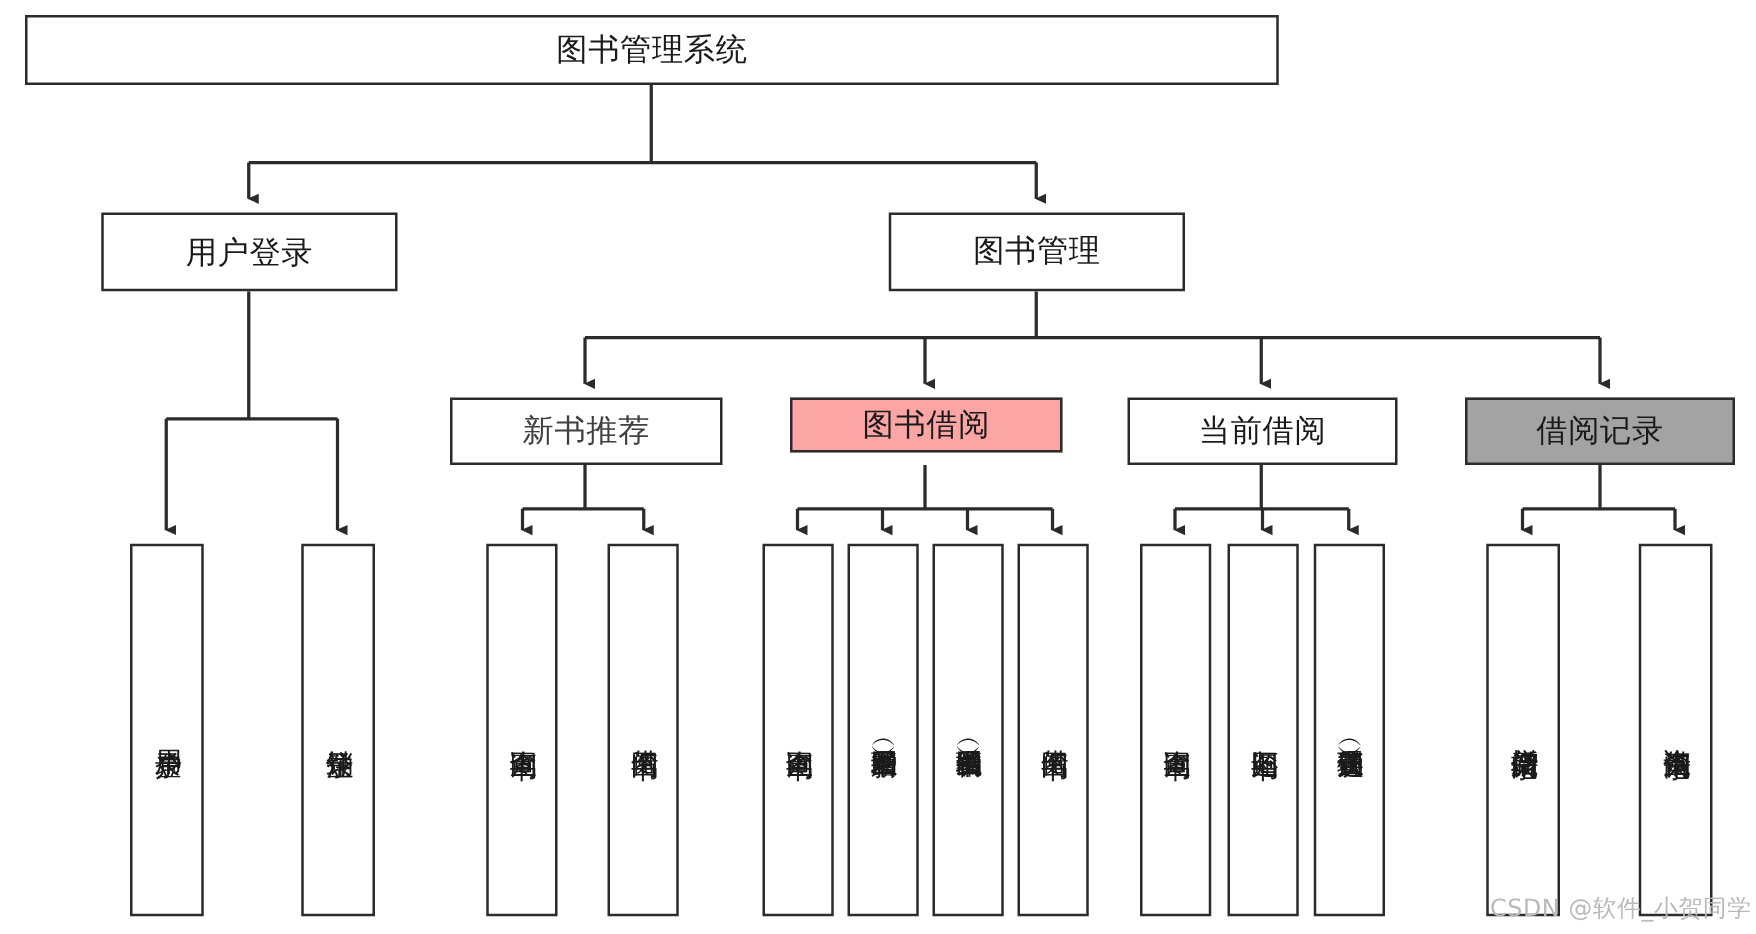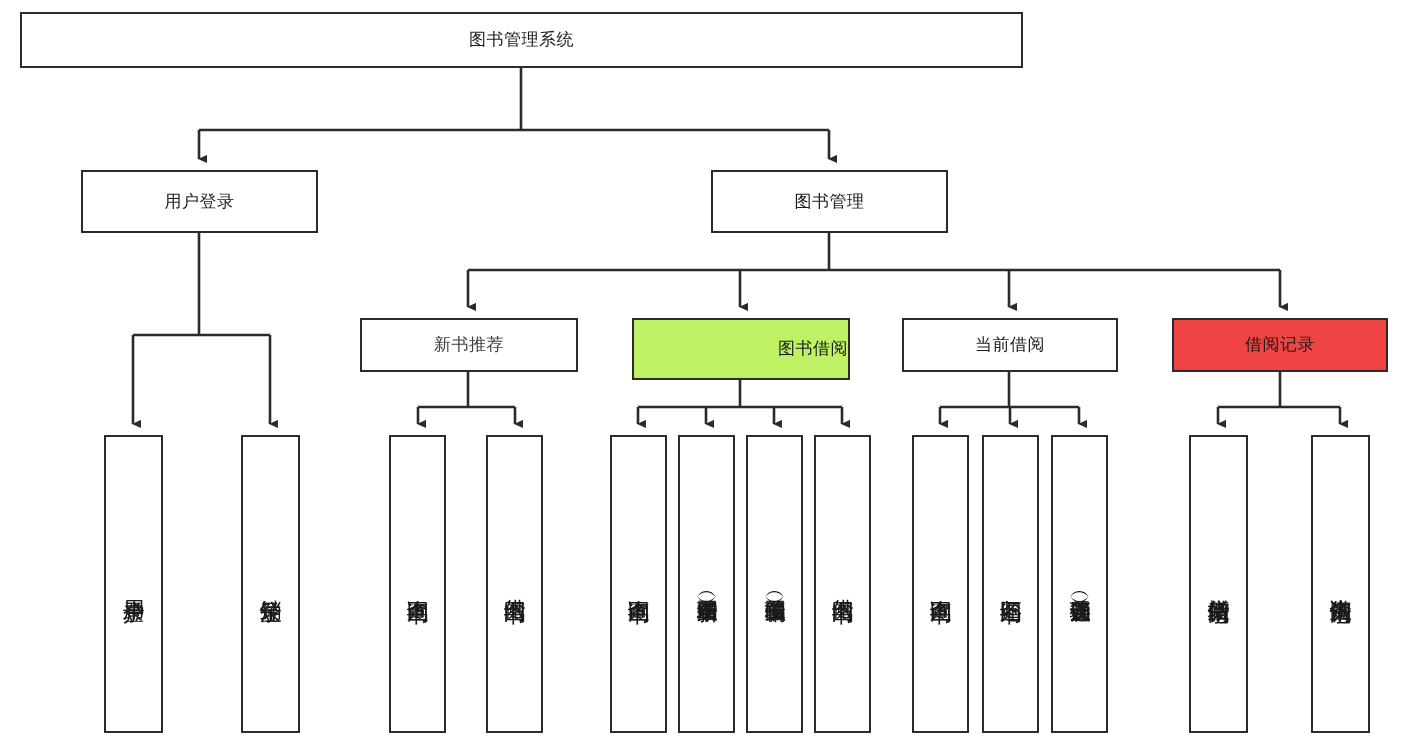--- a/index.html
+++ b/index.html
@@ -37,21 +37,21 @@
     justify-content: center;
     overflow: hidden;
   }
   .node-label {
     color: #1a1a1a;
     text-align: center;
     white-space: nowrap;
     line-height: 1.12;
   }
   .node-box.horizontal .node-label {
-    font-size: 17px;
+    font-size: 25px;
     letter-spacing: 0.5px;
   }
   .node-box.vertical {
     align-items: center;
     justify-content: center;
   }
   .node-box.vertical .node-label {
     writing-mode: vertical-rl;
     text-orientation: upright;
     font-size: 22px;
@@ -124,27 +124,27 @@
       </div>
       <div class="node-box horizontal" style="left: 81px; top: 170px; width: 237px; height: 63px; border-color: rgb(43, 43, 43); background: rgb(255, 255, 255);">
         <div class="node-label" style="color: rgb(26, 26, 26);">用户登录</div>
       </div>
       <div class="node-box horizontal" style="left: 711px; top: 170px; width: 237px; height: 63px; border-color: rgb(43, 43, 43); background: rgb(255, 255, 255);">
         <div class="node-label" style="color: rgb(26, 26, 26); font-family: Liberation Serif, serif;">图书管理</div>
       </div>
       <div class="node-box horizontal" style="left: 360px; top: 318px; width: 218px; height: 54px; border-color: rgb(43, 43, 43); background: rgb(255, 255, 255);">
         <div class="node-label" style="color: #404040;">新书推荐</div>
       </div>
-      <div class="node-box horizontal" style="left: 632px; top: 318px; width: 218px; height: 62px; border-color: rgb(43, 43, 43); background: #bef264; justify-content: flex-end;">
+      <div class="node-box horizontal" style="left: 632px; top: 318px; width: 218px; height: 44px; border-color: rgb(43, 43, 43); background: #fca5a5;">
         <div class="node-label" style="color: rgb(26, 26, 26);">图书借阅</div>
       </div>
       <div class="node-box horizontal" style="left: 902px; top: 318px; width: 216px; height: 54px; border-color: rgb(43, 43, 43); background: rgb(255, 255, 255);">
         <div class="node-label" style="color: rgb(26, 26, 26);">当前借阅</div>
       </div>
-      <div class="node-box horizontal" style="left: 1172px; top: 318px; width: 216px; height: 54px; border-color: rgb(43, 43, 43); background: #ef4444;">
+      <div class="node-box horizontal" style="left: 1172px; top: 318px; width: 216px; height: 54px; border-color: rgb(43, 43, 43); background: #a3a3a3;">
         <div class="node-label" style="color: rgb(26, 26, 26);">借阅记录</div>
       </div>
       <div class="node-box vertical" style="left: 104px; top: 435px; width: 59px; height: 298px; border-color: rgb(43, 43, 43); background: rgb(255, 255, 255);">
         <div class="node-label" style="color: rgb(26, 26, 26);">用户登录</div>
       </div>
       <div class="node-box vertical" style="left: 241px; top: 435px; width: 59px; height: 298px; border-color: rgb(43, 43, 43); background: rgb(255, 255, 255);">
         <div class="node-label" style="color: rgb(26, 26, 26);">注销登录</div>
       </div>
       <div class="node-box vertical" style="left: 389px; top: 435px; width: 57px; height: 298px; border-color: rgb(43, 43, 43); background: rgb(255, 255, 255);">
         <div class="node-label" style="color: rgb(26, 26, 26);">查询图书</div>
@@ -174,14 +174,15 @@
         <div class="node-label" style="color: rgb(26, 26, 26);">确认归还（管理员）</div>
       </div>
       <div class="node-box vertical" style="left: 1189px; top: 435px; width: 59px; height: 298px; border-color: rgb(43, 43, 43); background: rgb(255, 255, 255);">
         <div class="node-label" style="color: rgb(26, 26, 26);">新增借阅记录</div>
       </div>
       <div class="node-box vertical" style="left: 1311px; top: 435px; width: 59px; height: 298px; border-color: rgb(43, 43, 43); background: rgb(255, 255, 255);">
         <div class="node-label" style="color: rgb(26, 26, 26);">查询借阅记录</div>
       </div>
     </div>
 
+  <div class="watermark" style="left: 1192px; top: 714px; color: rgb(185, 185, 185);">CSDN @软件_小贺同学</div>
 
 </div>
 
 </body></html>

